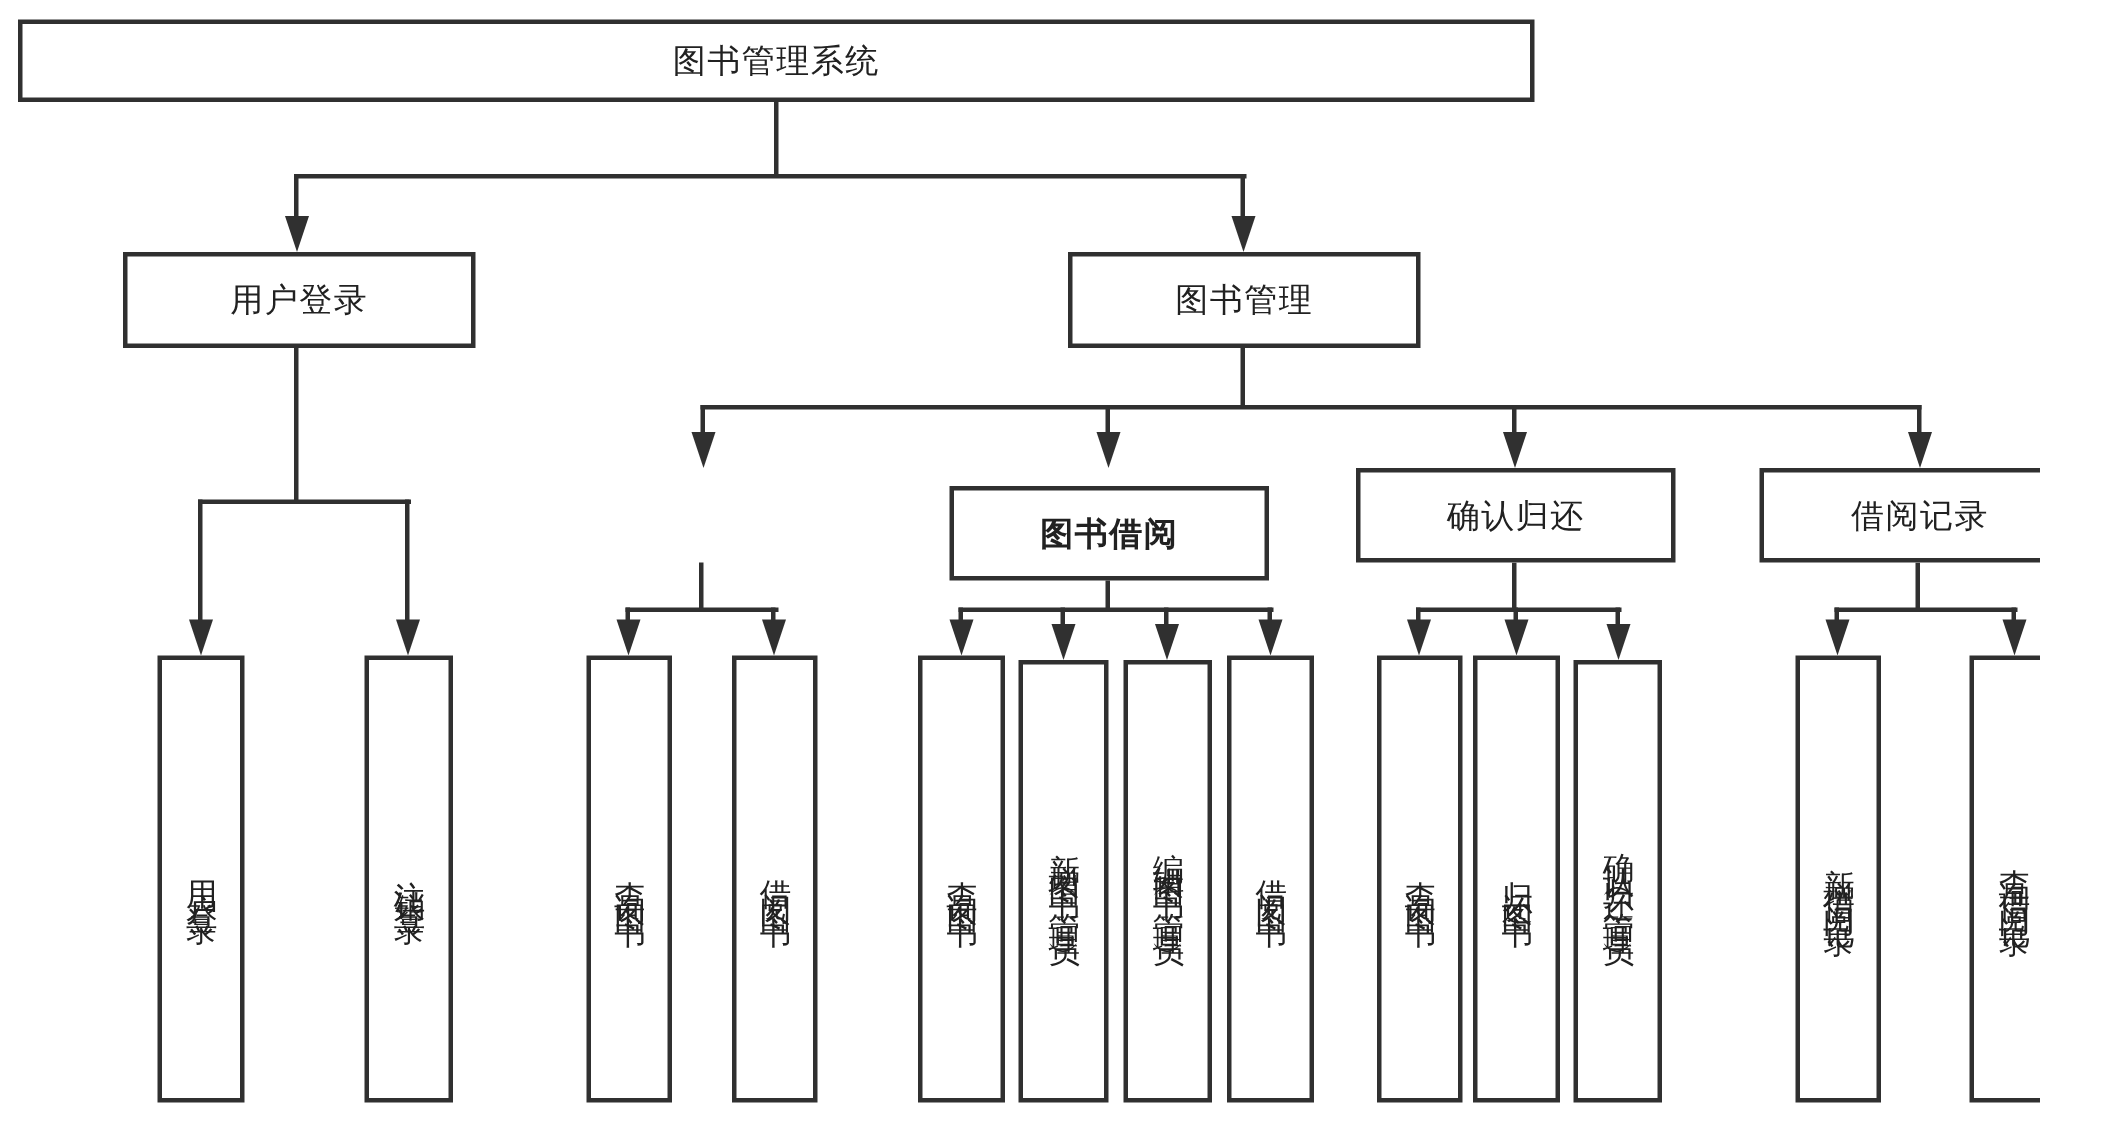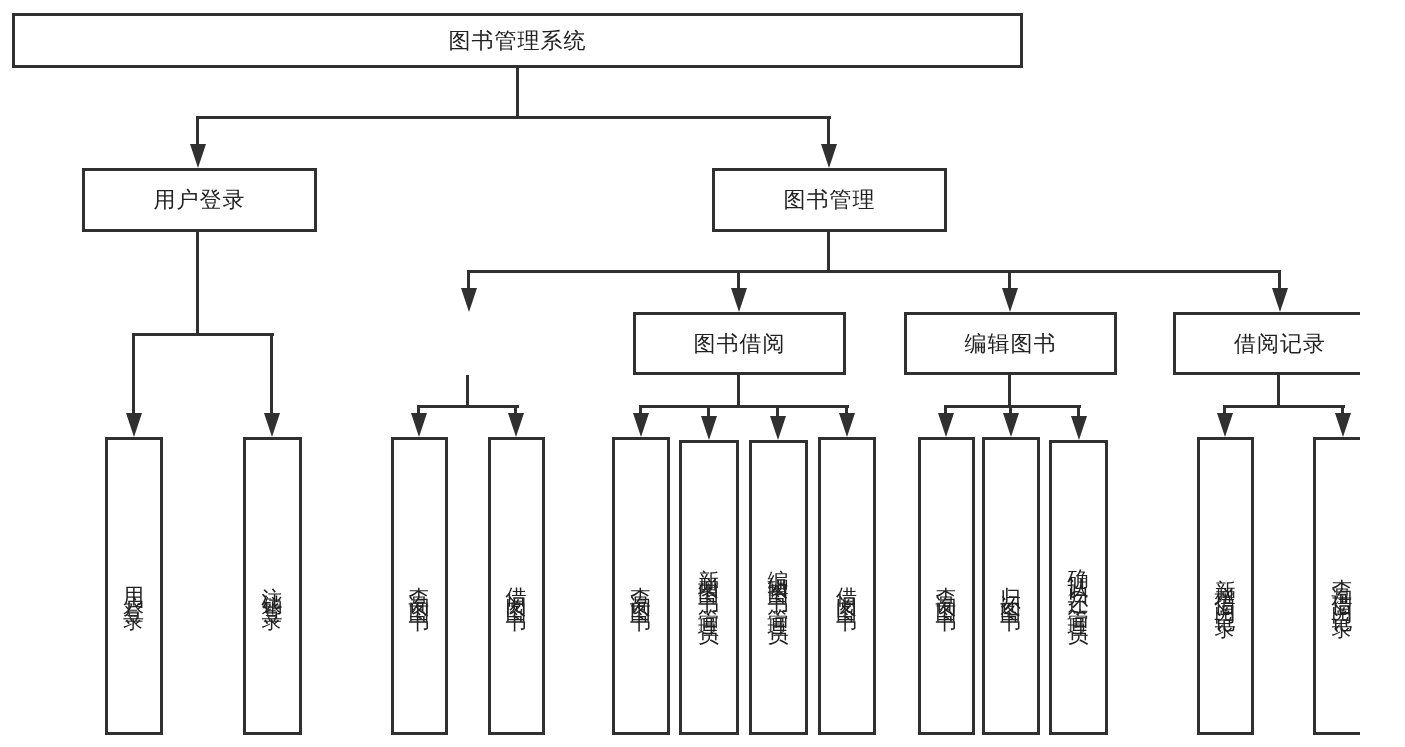--- a/index.html
+++ b/index.html
@@ -89,22 +89,22 @@
   <div class="ln" style="left:1223px;top:405px;width:3px;height:11px;"></div>
   <div class="ar" style="left:1217px;top:413px;"></div>
   <div class="ln" style="left:1341px;top:405px;width:3px;height:11px;"></div>
   <div class="ar" style="left:1335px;top:413px;"></div>
 
   <div class="box" style="left:12px;top:13px;width:1011px;height:55px;">图书管理系统</div>
 
   <div class="box" style="left:82px;top:168px;width:235px;height:64px;">用户登录</div>
   <div class="box" style="left:712px;top:168px;width:235px;height:64px;">图书管理</div>
 
-  <div class="box" style="left:633px;top:312px;width:213px;height:63px;">图书借阅</div>
-  <div class="box" style="left:904px;top:312px;width:213px;height:63px;">编辑图书</div>
+  <div class="box" style="left:633px;top:324px;width:213px;height:63px;font-weight:bold;">图书借阅</div>
+  <div class="box" style="left:904px;top:312px;width:213px;height:63px;">确认归还</div>
   <div class="box" style="left:1173px;top:312px;width:214px;height:63px;">借阅记录</div>
 
   <div class="box v" style="left:105px;top:437px;width:58px;height:298px;">用户登录</div>
   <div class="box v" style="left:243px;top:437px;width:59px;height:298px;">注销登录</div>
 
   <div class="box v" style="left:391px;top:437px;width:57px;height:298px;">查询图书</div>
   <div class="box v" style="left:488px;top:437px;width:57px;height:298px;">借阅图书</div>
 
   <div class="box v" style="left:612px;top:437px;width:58px;height:298px;">查询图书</div>
   <div class="box v" style="left:679px;top:440px;width:60px;height:295px;">新增图书（管理员）</div>

